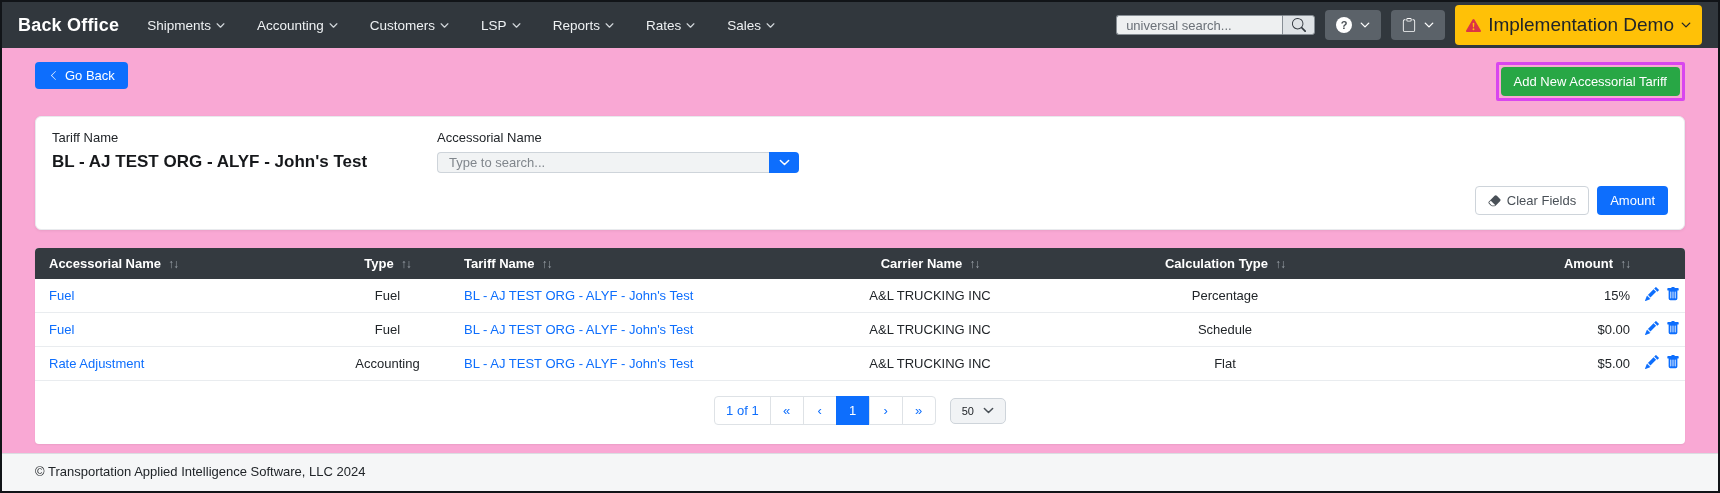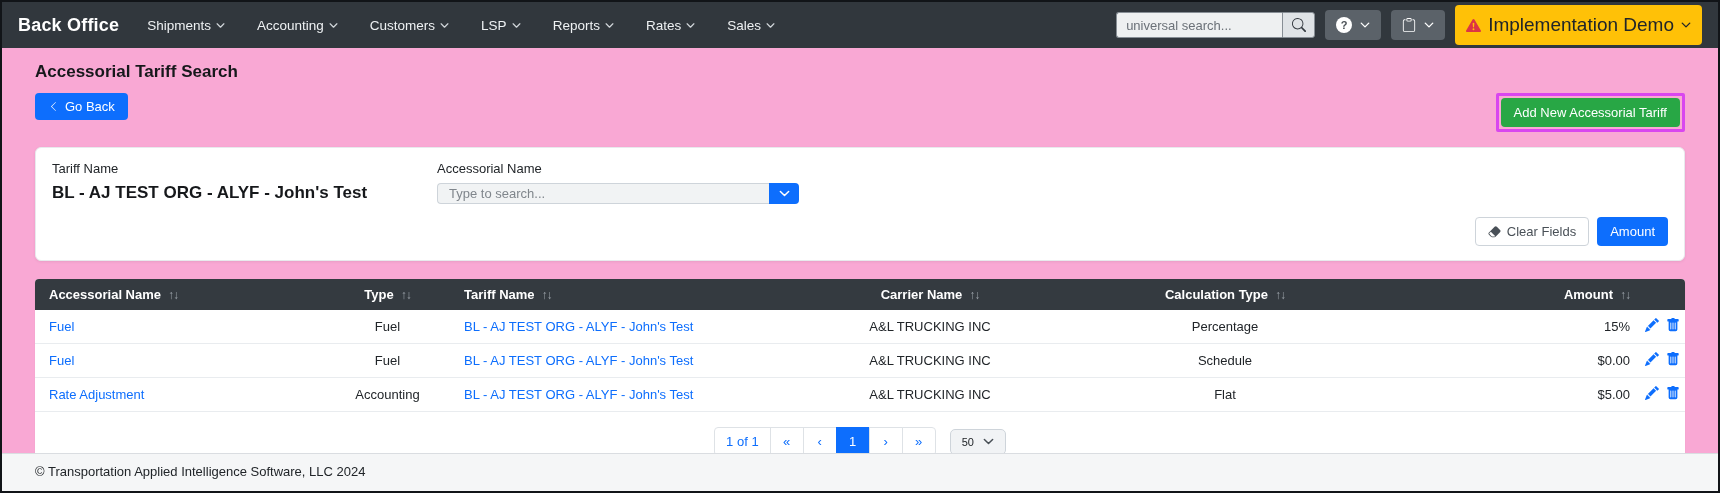--- a/index.html
+++ b/index.html
@@ -10,21 +10,21 @@
 
   
   .navbar { height:46px; background:#31373d; display:flex; align-items:center;
             padding:0 16px; flex-shrink:0; }
   .brand { color:#fff; font-weight:bold; font-size:18px; margin-right:28px; letter-spacing:.2px; }
   .nav-items { display:flex; align-items:center; gap:32px; }
   .nav-item { display:flex; align-items:center; gap:5px; color:#eef1f3; font-size:13.5px; cursor:pointer; }
   .nav-item .chev { color:#cfd4d8; }
   .nav-spacer { flex:1; }
   .nav-right { display:flex; align-items:center; gap:10px; }
-  .usearch { display:flex; align-items:stretch; height:26px; }
+  .usearch { display:flex; align-items:stretch; height:20px; }
   .usearch input { width:166px; border:1px solid #878e95; background:#eef0f1; border-right:none;
                    border-radius:3px 0 0 3px; padding:0 9px; font-size:13px; color:#343a40;
                    font-family:"Liberation Sans", sans-serif; outline:none; }
   .usearch input::placeholder { color:#6b7178; }
   .usearch .search-btn { width:33px; border:1px solid #878e95; background:#dfe3e6; color:#343a40;
                    border-radius:0 3px 3px 0; display:flex; align-items:center; justify-content:center; cursor:pointer; }
   .gray-btn { height:30px; background:#5b6269; border:none; border-radius:4px; color:#fff;
               display:flex; align-items:center; gap:8px; padding:0 11px; cursor:pointer; }
   .qmark { width:16px; height:16px; border-radius:50%; background:#fff; color:#4a5056;
            font-size:11px; font-weight:bold; display:inline-flex; align-items:center; justify-content:center; }
@@ -201,21 +201,20 @@
         <span class="chev">
             <svg width="10" height="10" viewBox="0 0 16 16">
               <path d="M2 5l6 6 6-6" fill="none" stroke="currentColor" stroke-width="2.2" stroke-linecap="round" stroke-linejoin="round"></path>
             </svg>
           </span>
       </button>
     </div>
   </div>
 
   <div class="main">
-    <div class="page-title">Accessorial Tariff Search</div>
 
     <div class="actions-row">
       <button class="btn btn-blue">
         <span class="chev">
             <svg width="11" height="11" viewBox="0 0 16 16" fill="currentColor">
               <path d="M11.354 1.646a.5.5 0 0 1 0 .708L5.707 8l5.647 5.646a.5.5 0 0 1-.708.708l-6-6a.5.5 0 0 1 0-.708l6-6a.5.5 0 0 1 .708 0z"></path>
             </svg>
           </span>
         <span>Go Back</span>
       </button>

